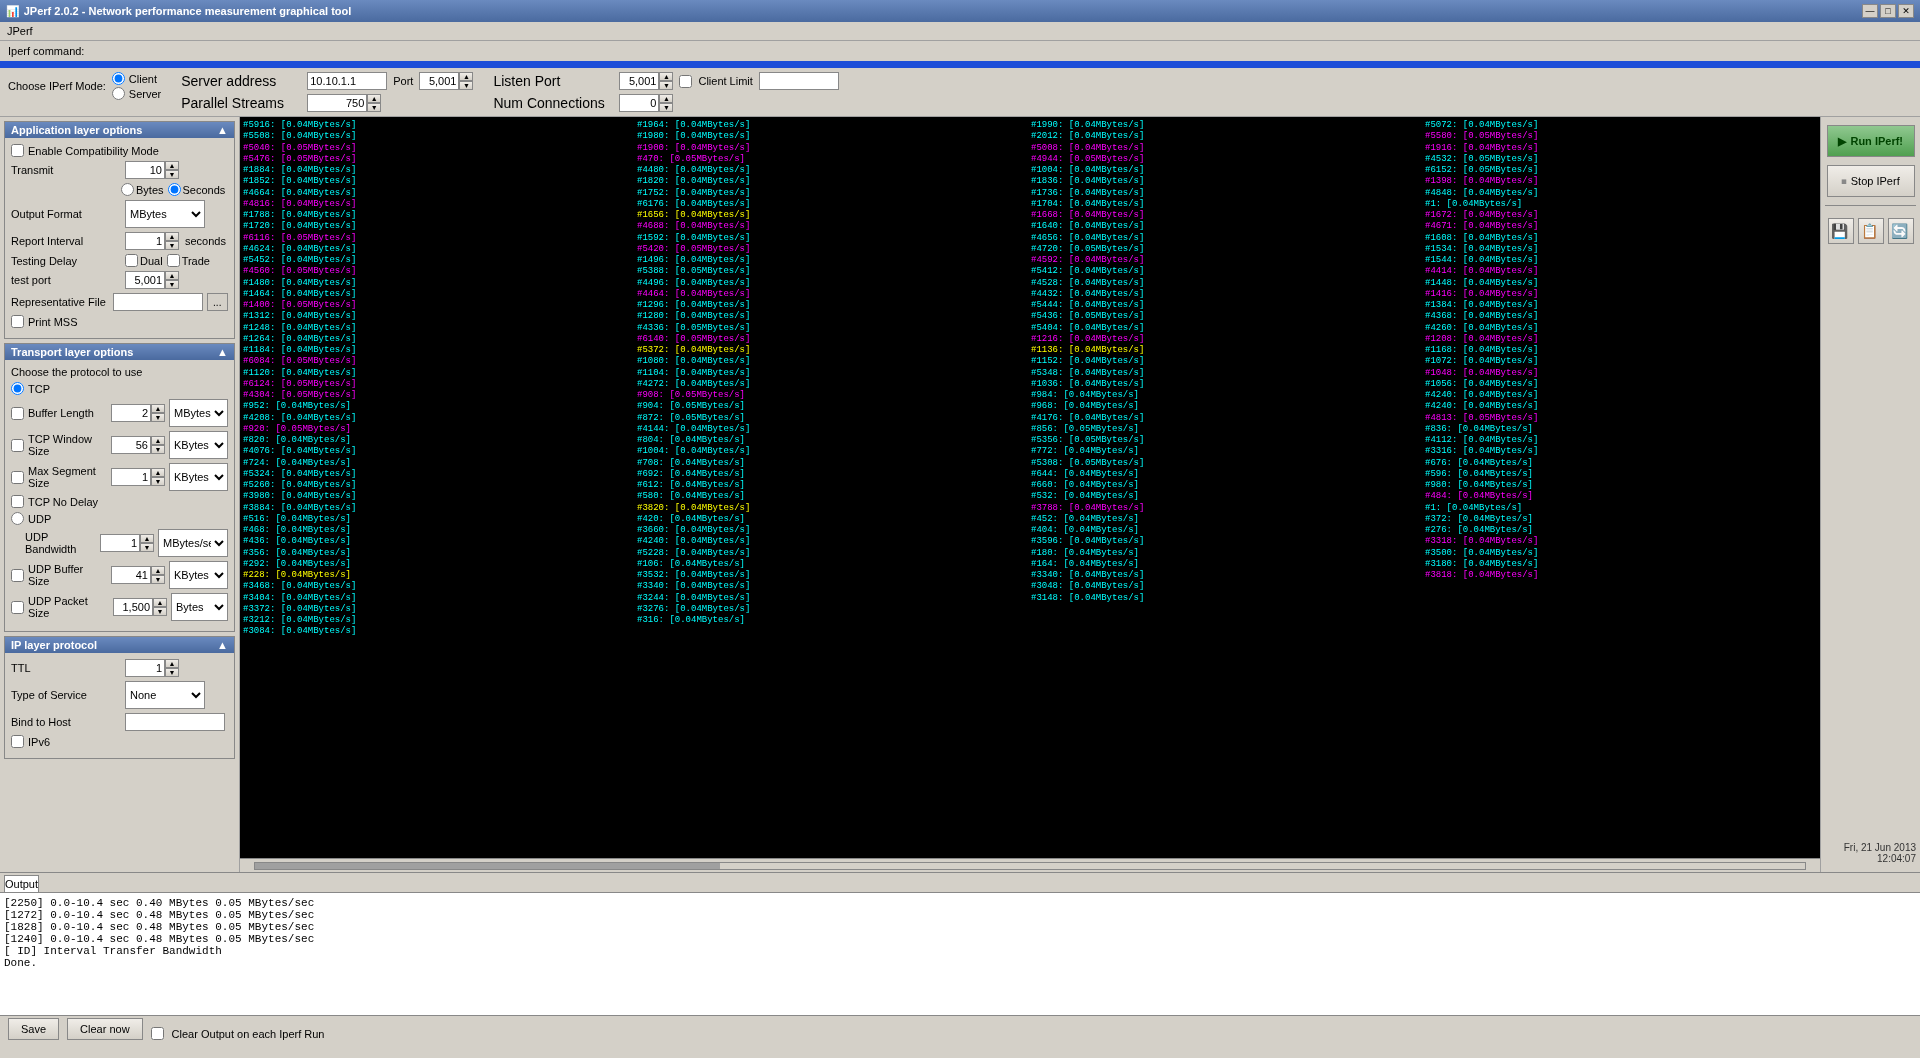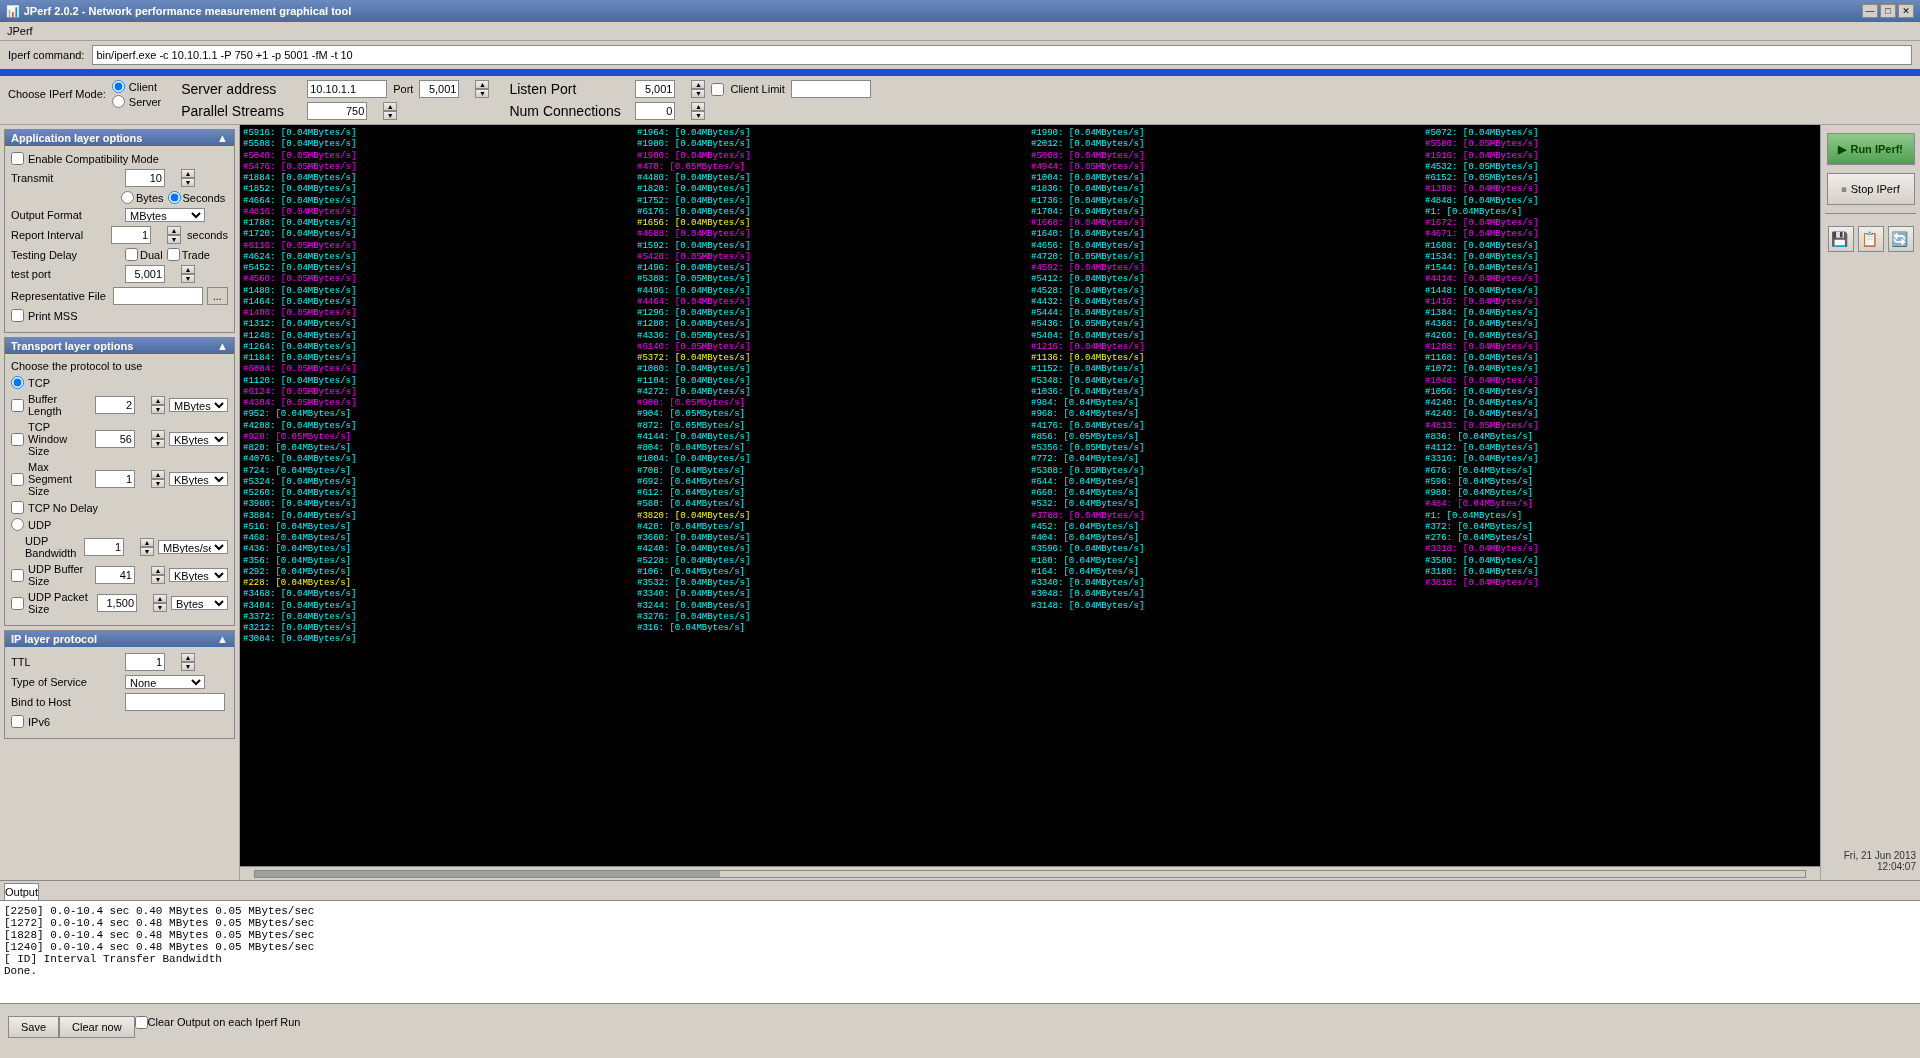--- a/index.html
+++ b/index.html
@@ -92,21 +92,21 @@
       justify-content: space-between;
       align-items: center;
       font-size: 11px;
       font-weight: bold;
       cursor: pointer;
     }
     .options-body { padding: 6px; }
     .option-row { display: flex; align-items: center; gap: 4px; margin-bottom: 4px; font-size: 11px; }
     .option-label { width: 110px; font-size: 11px; }
     .option-input { height: 18px; border: 1px solid #888; background: white; font-size: 11px; padding: 0 2px; width: 60px; }
-    .option-select { height: 14px; border: 1px solid #888; background: white; font-size: 11px; width: 80px; }
+    .option-select { height: 28px; border: 1px solid #888; background: white; font-size: 11px; width: 80px; }
 
     
     #graph-area {
       flex: 1;
       background: #000;
       overflow: hidden;
       position: relative;
       display: flex;
       flex-direction: column;
     }
@@ -185,42 +185,43 @@
       flex: 1;
       background: white;
       font-family: 'Courier New', monospace;
       font-size: 11px;
       overflow-y: auto;
       padding: 4px;
       color: #000;
     }
     #output-footer {
       display: flex;
-      align-items: flex-start;
-      padding: 12px 8px;
+      align-items: flex-end;
+      gap: 8px;
+      padding: 2px 8px;
       background: #d4d0c8;
       border-top: 1px solid #888;
     }
     #output-footer button {
       height: 22px;
       padding: 0 12px;
       border: 1px solid #888;
       background: linear-gradient(to bottom, #f0ede8, #d4d0c8);
       font-size: 11px;
       cursor: pointer;
     }
 
     
     ::-webkit-scrollbar { width: 12px; height: 12px; }
     ::-webkit-scrollbar-track { background: #d4d0c8; }
     ::-webkit-scrollbar-thumb { background: #a0a0a0; border: 1px solid #888; }
 
     input[type="radio"], input[type="checkbox"] { margin: 0; }
 
-    .spin-wrapper { display: flex; align-items: center; gap: 16px; }
+    .spin-wrapper { display: flex; align-items: center; gap: 0; }
     .spin-input { width: 40px; height: 18px; border: 1px solid #888; background: white; font-size: 11px; text-align: right; padding: 0 2px; }
     .spin-btn { width: 14px; height: 9px; border: 1px solid #888; background: linear-gradient(to bottom, #f0ede8, #d4d0c8); font-size: 7px; cursor: pointer; display: flex; align-items: center; justify-content: center; padding: 0; line-height: 1; }
     .spin-btns { display: flex; flex-direction: column; }
 
     #scrollbar-h {
       height: 14px;
       background: #d4d0c8;
       border-top: 1px solid #888;
       display: flex;
       align-items: center;
@@ -241,21 +242,20 @@
     <button>✕</button>
   </div>
 </div>
 
 <div id="menu-bar">
   <span>JPerf</span>
 </div>
 
 <div id="top-controls">
   <label>Iperf command:</label>
-  <input type="text" style="flex: 1 1 0%;" value="bin/iperf.exe -c 10.10.1.1 -P 750 +1 -p 5001 -fM -t 10">
 </div>
 
 <div id="mode-controls">
   <div class="mode-group">
     <label>Choose IPerf Mode:</label>
     <div style="display:flex; flex-direction:column; gap:2px;">
       <label style="display:flex;align-items:center;gap:4px;">
         <input type="radio" name="mode" checked="" style="">
         <span>Client</span>
       </label>

